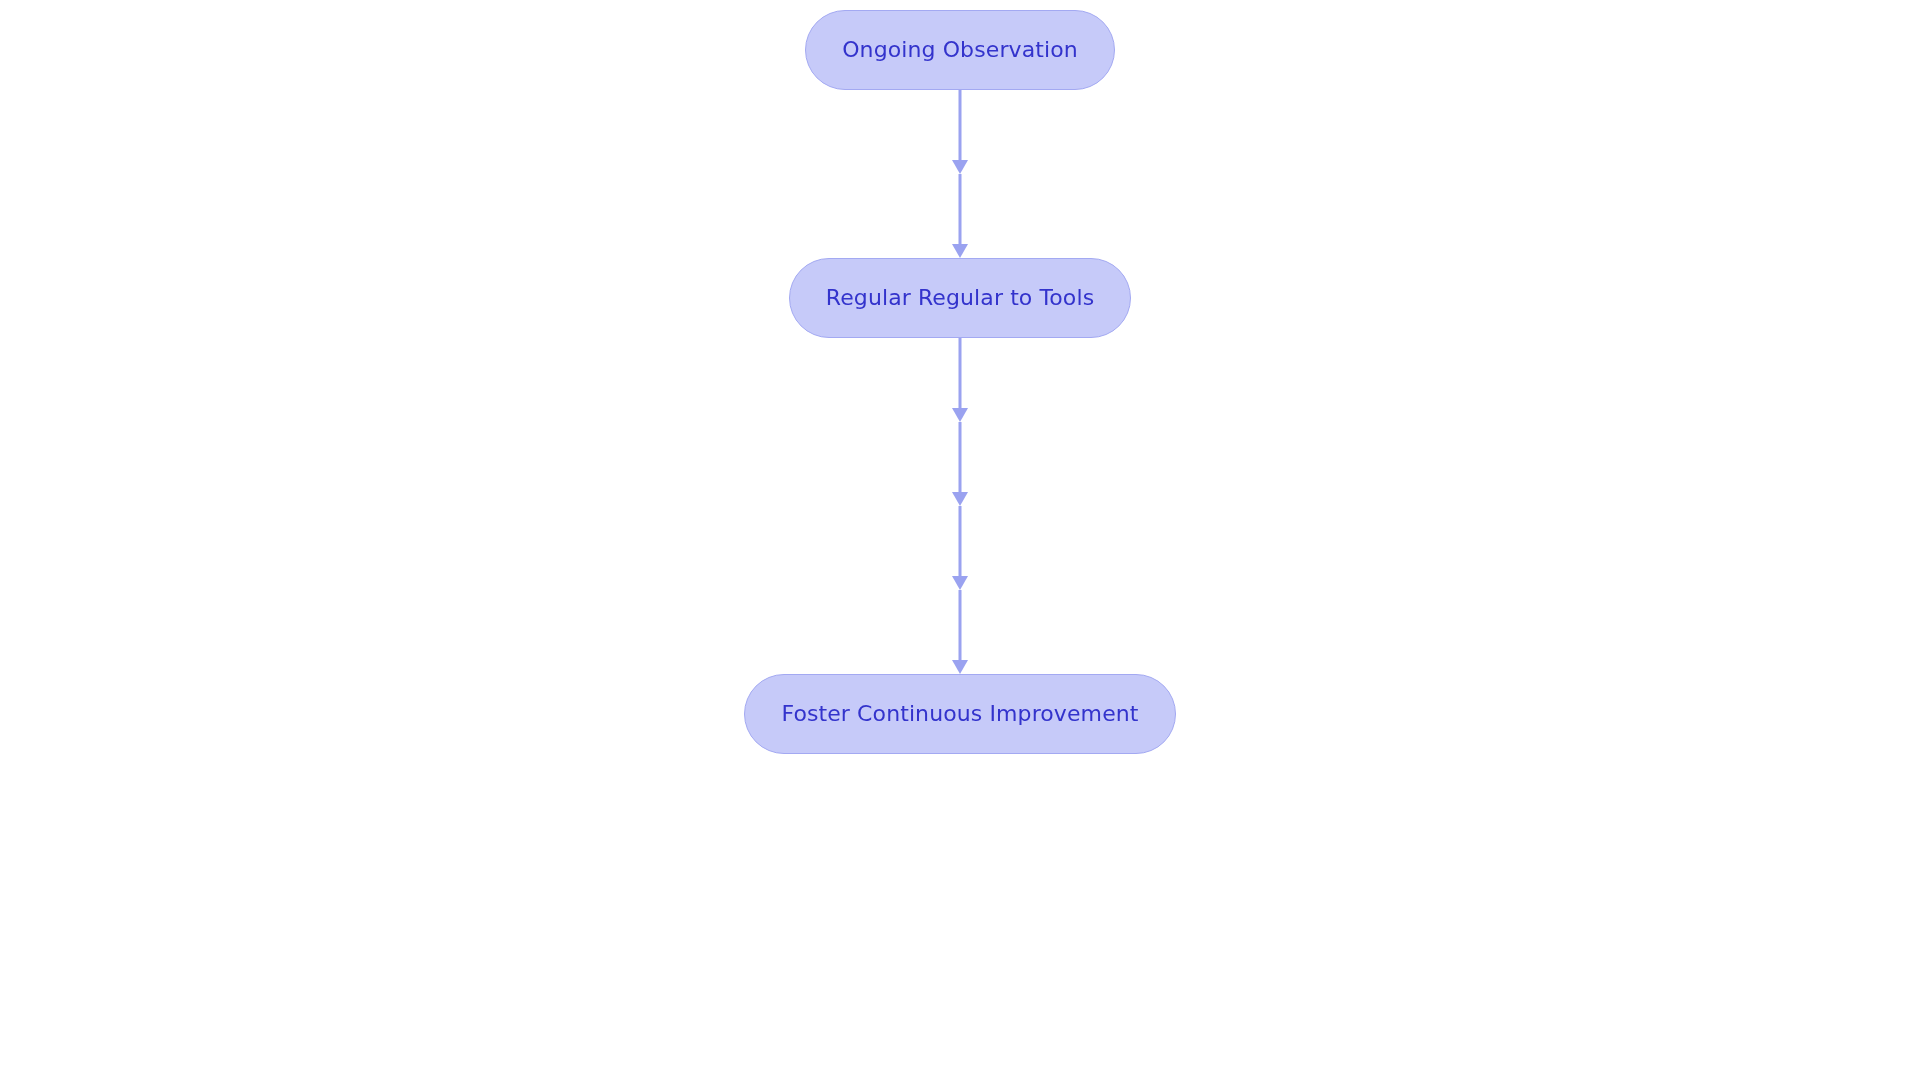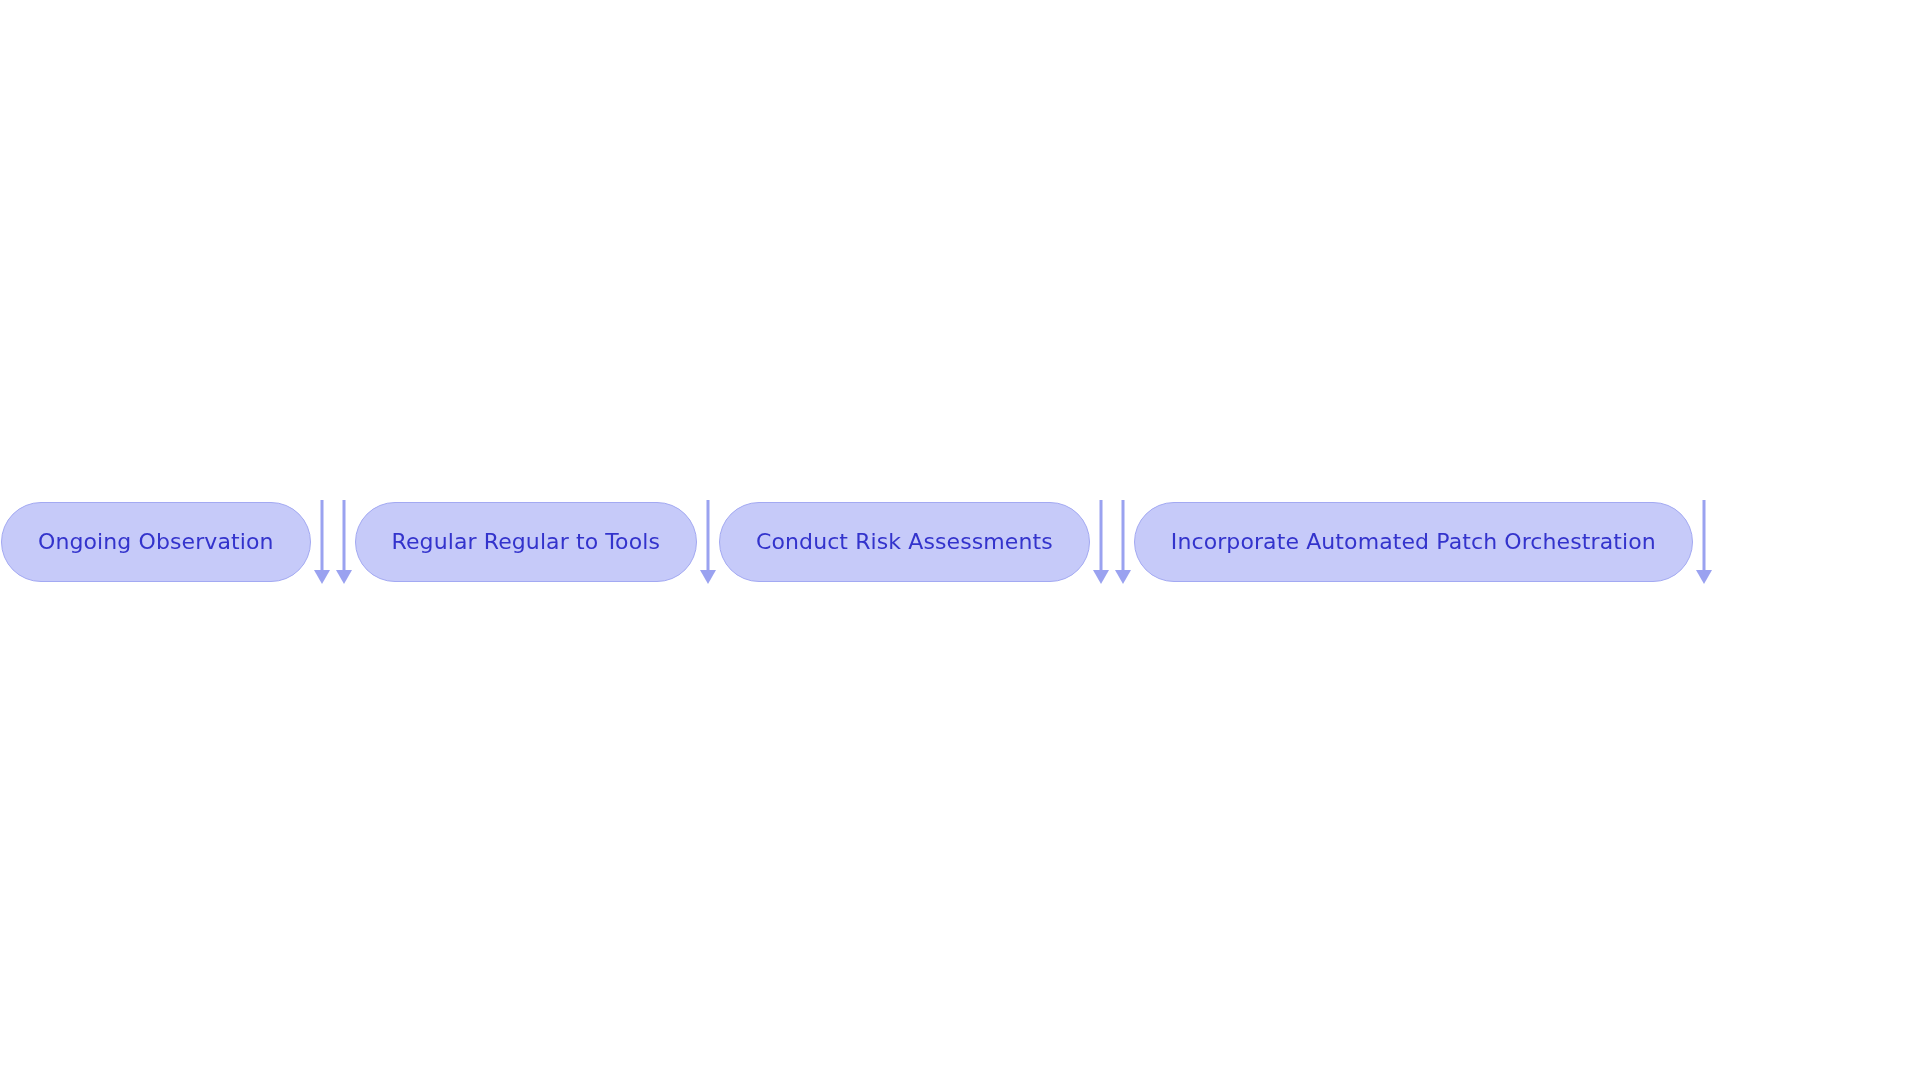--- a/index.html
+++ b/index.html
@@ -22,21 +22,21 @@
     background: #ffffff;
   }
 
   .flow-column {
     position: absolute;
     left: 0;
     top: 0;
     width: 1920px;
     height: 1083px;
     display: flex;
-    flex-direction: row;
+    flex-direction: column;
     align-items: center;
     justify-content: flex-start;
   }
 
   .node {
     box-sizing: border-box;
     height: 80px;
     border-radius: 40px;
     background: #c6caf9;
     border: 1.6px solid #a3a9f2;
@@ -106,39 +106,36 @@
 
     <div class="node">
       <span>Regular Regular to Tools</span>
     </div>
 
     <div class="connector">
       <span class="line"></span>
       <span class="head"></span>
     </div>
 
-    <div class="node">
-      <span>Conduct Risk Assessments</span>
+
+    <div class="connector">
+      <span class="line"></span>
+      <span class="head"></span>
     </div>
+
 
     <div class="connector">
       <span class="line"></span>
       <span class="head"></span>
     </div>
 
 
     <div class="connector">
       <span class="line"></span>
       <span class="head"></span>
     </div>
 
     <div class="node">
-      <span>Incorporate Automated Patch Orchestration</span>
+      <span>Foster Continuous Improvement</span>
     </div>
-
-    <div class="connector">
-      <span class="line"></span>
-      <span class="head"></span>
-    </div>
-
 
   </div>
 </div>
 
 </body></html>

